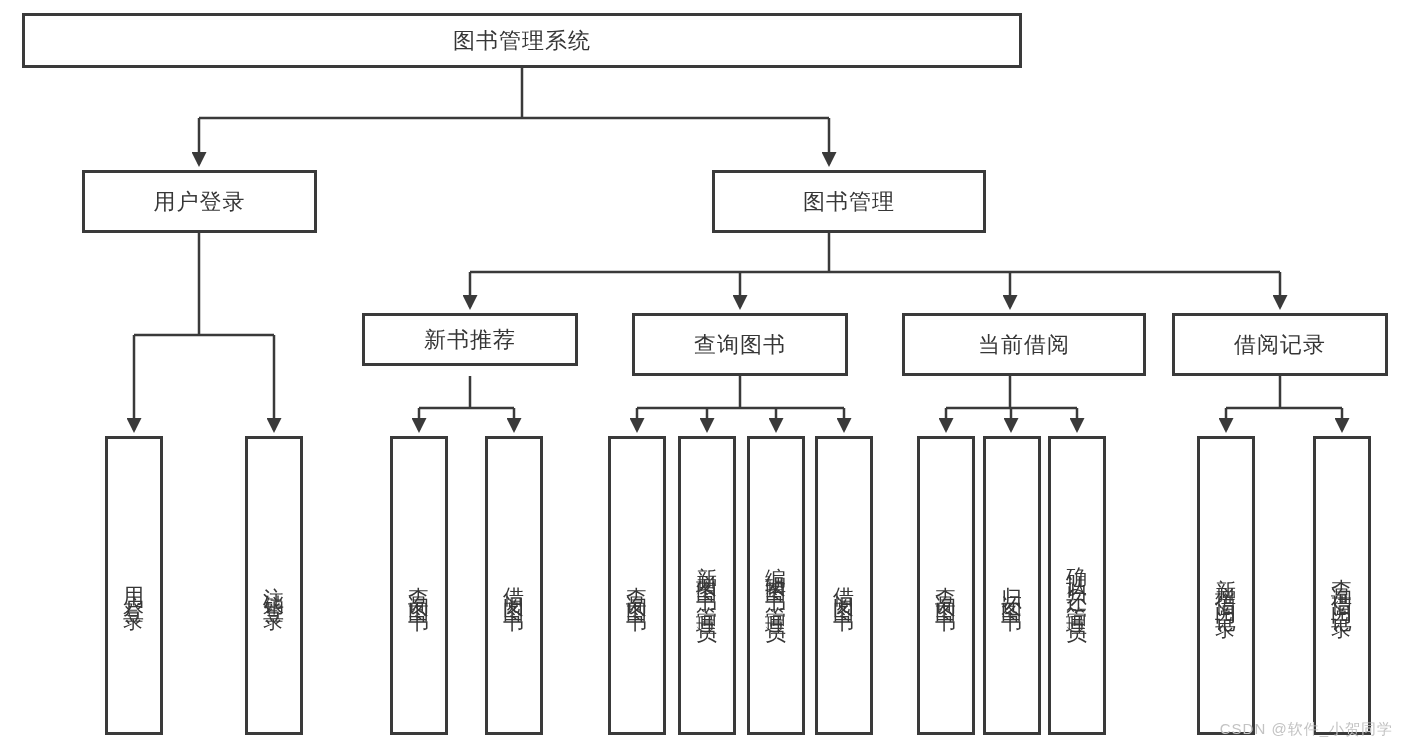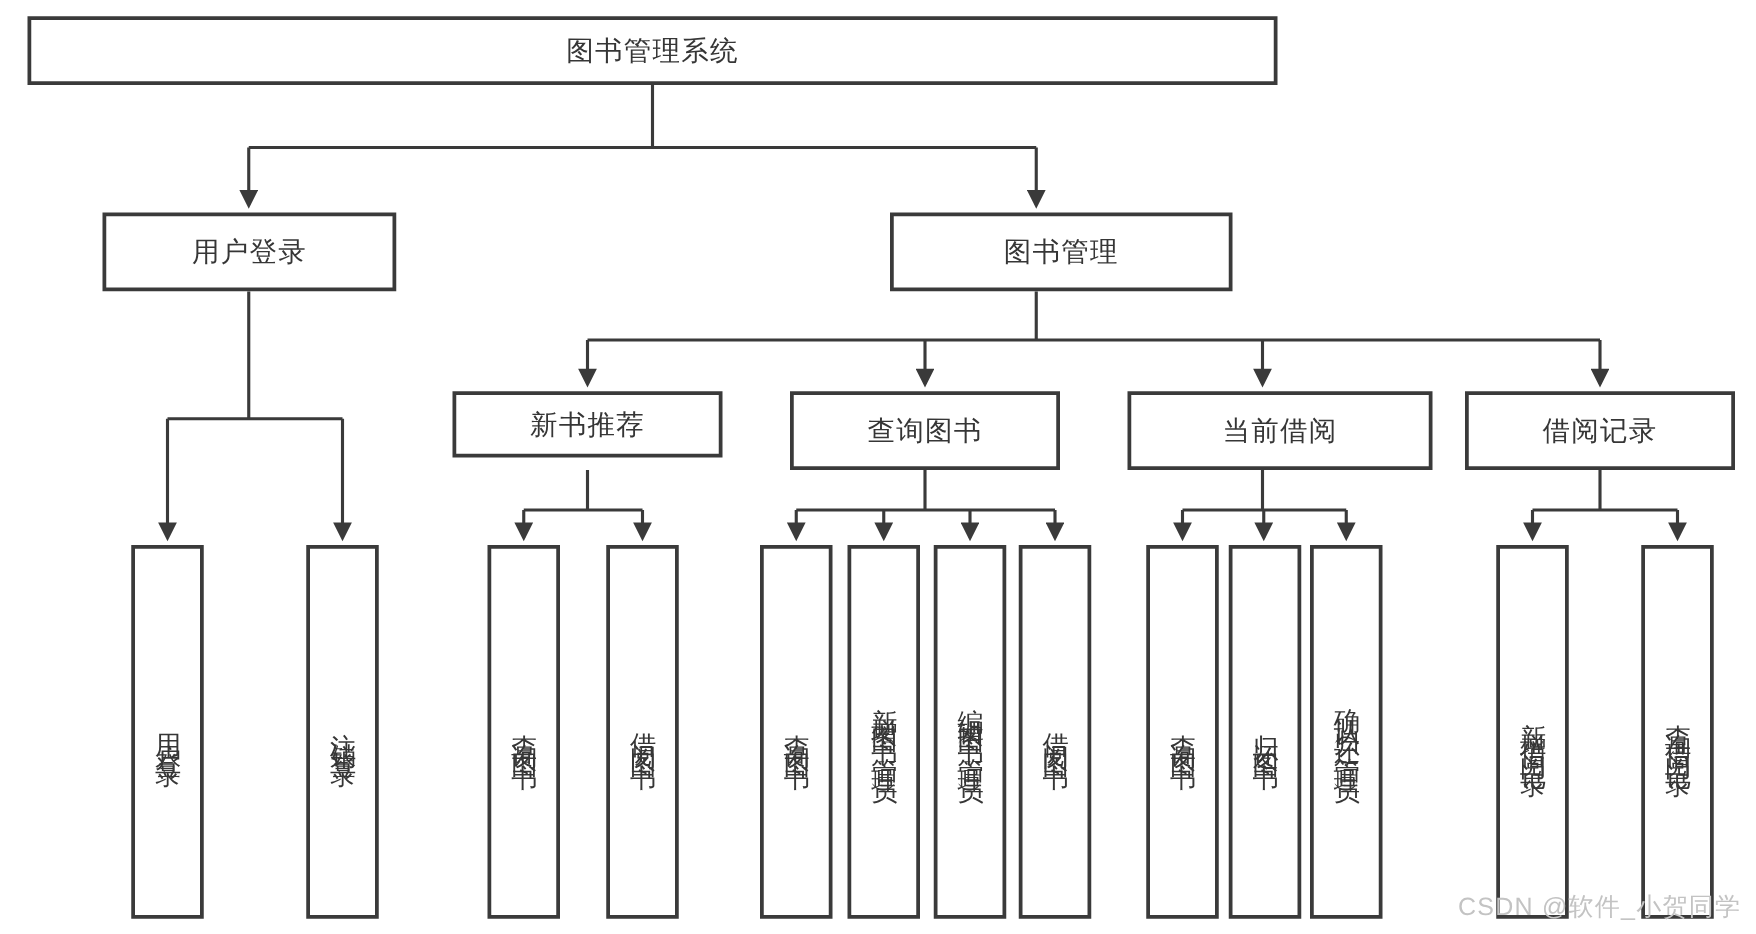--- a/index.html
+++ b/index.html
@@ -31,21 +31,21 @@
     writing-mode:vertical-rl;
     font-size:21px;
     letter-spacing:8px;
     white-space:normal;
     line-height:1;
   }
   .watermark{
     position:absolute;
     right:12px;
     bottom:8px;
-    font-size:20px;
+    font-size:15px;
     color:#c3c3c3;
     letter-spacing:1px;
     z-index:3;
   }
 </style>
 </head>
 <body>
 
 <div id="canvas">
 

